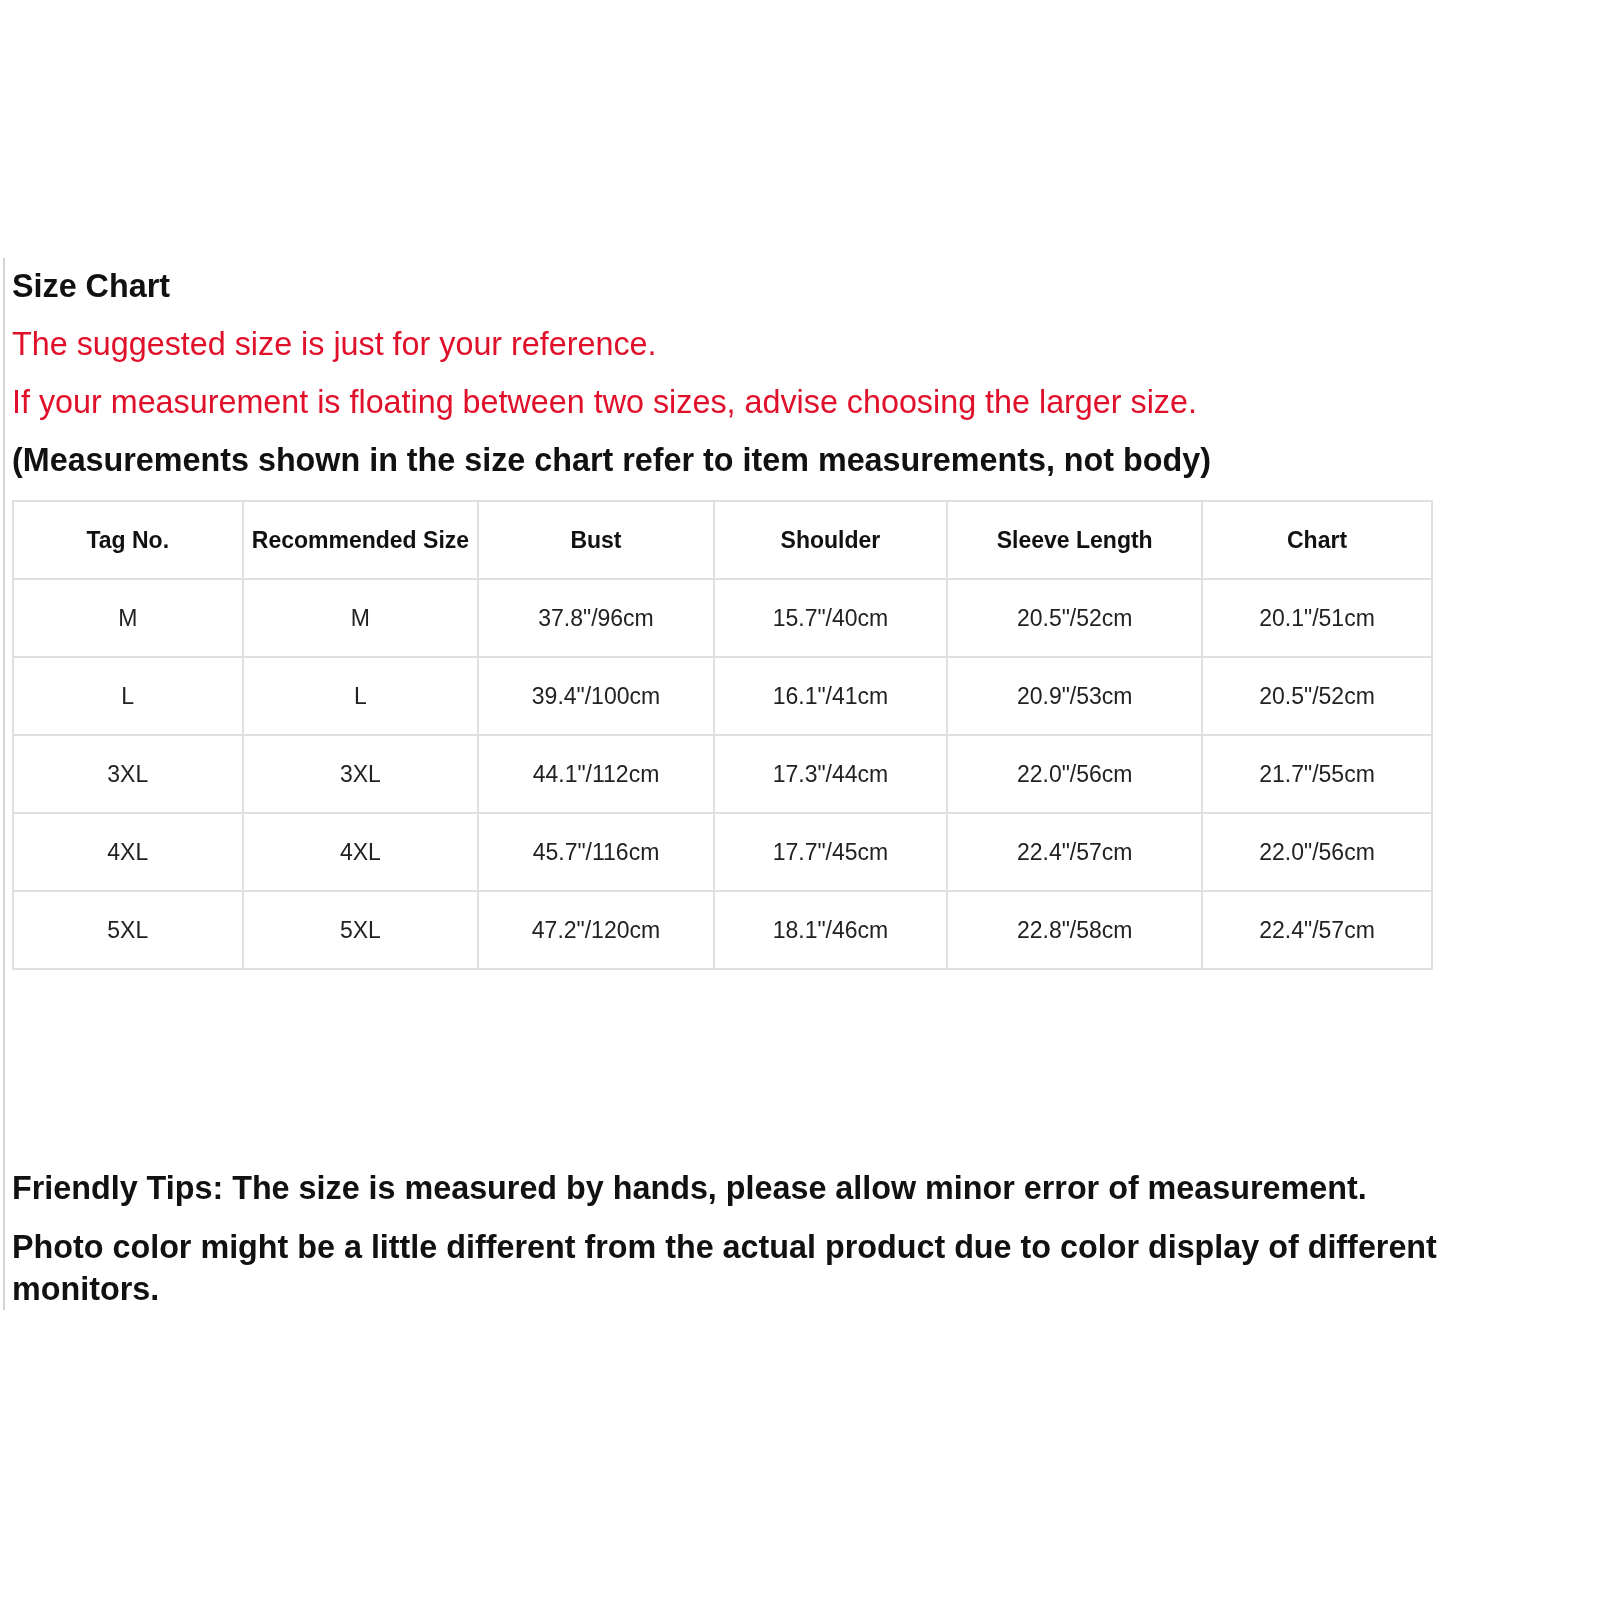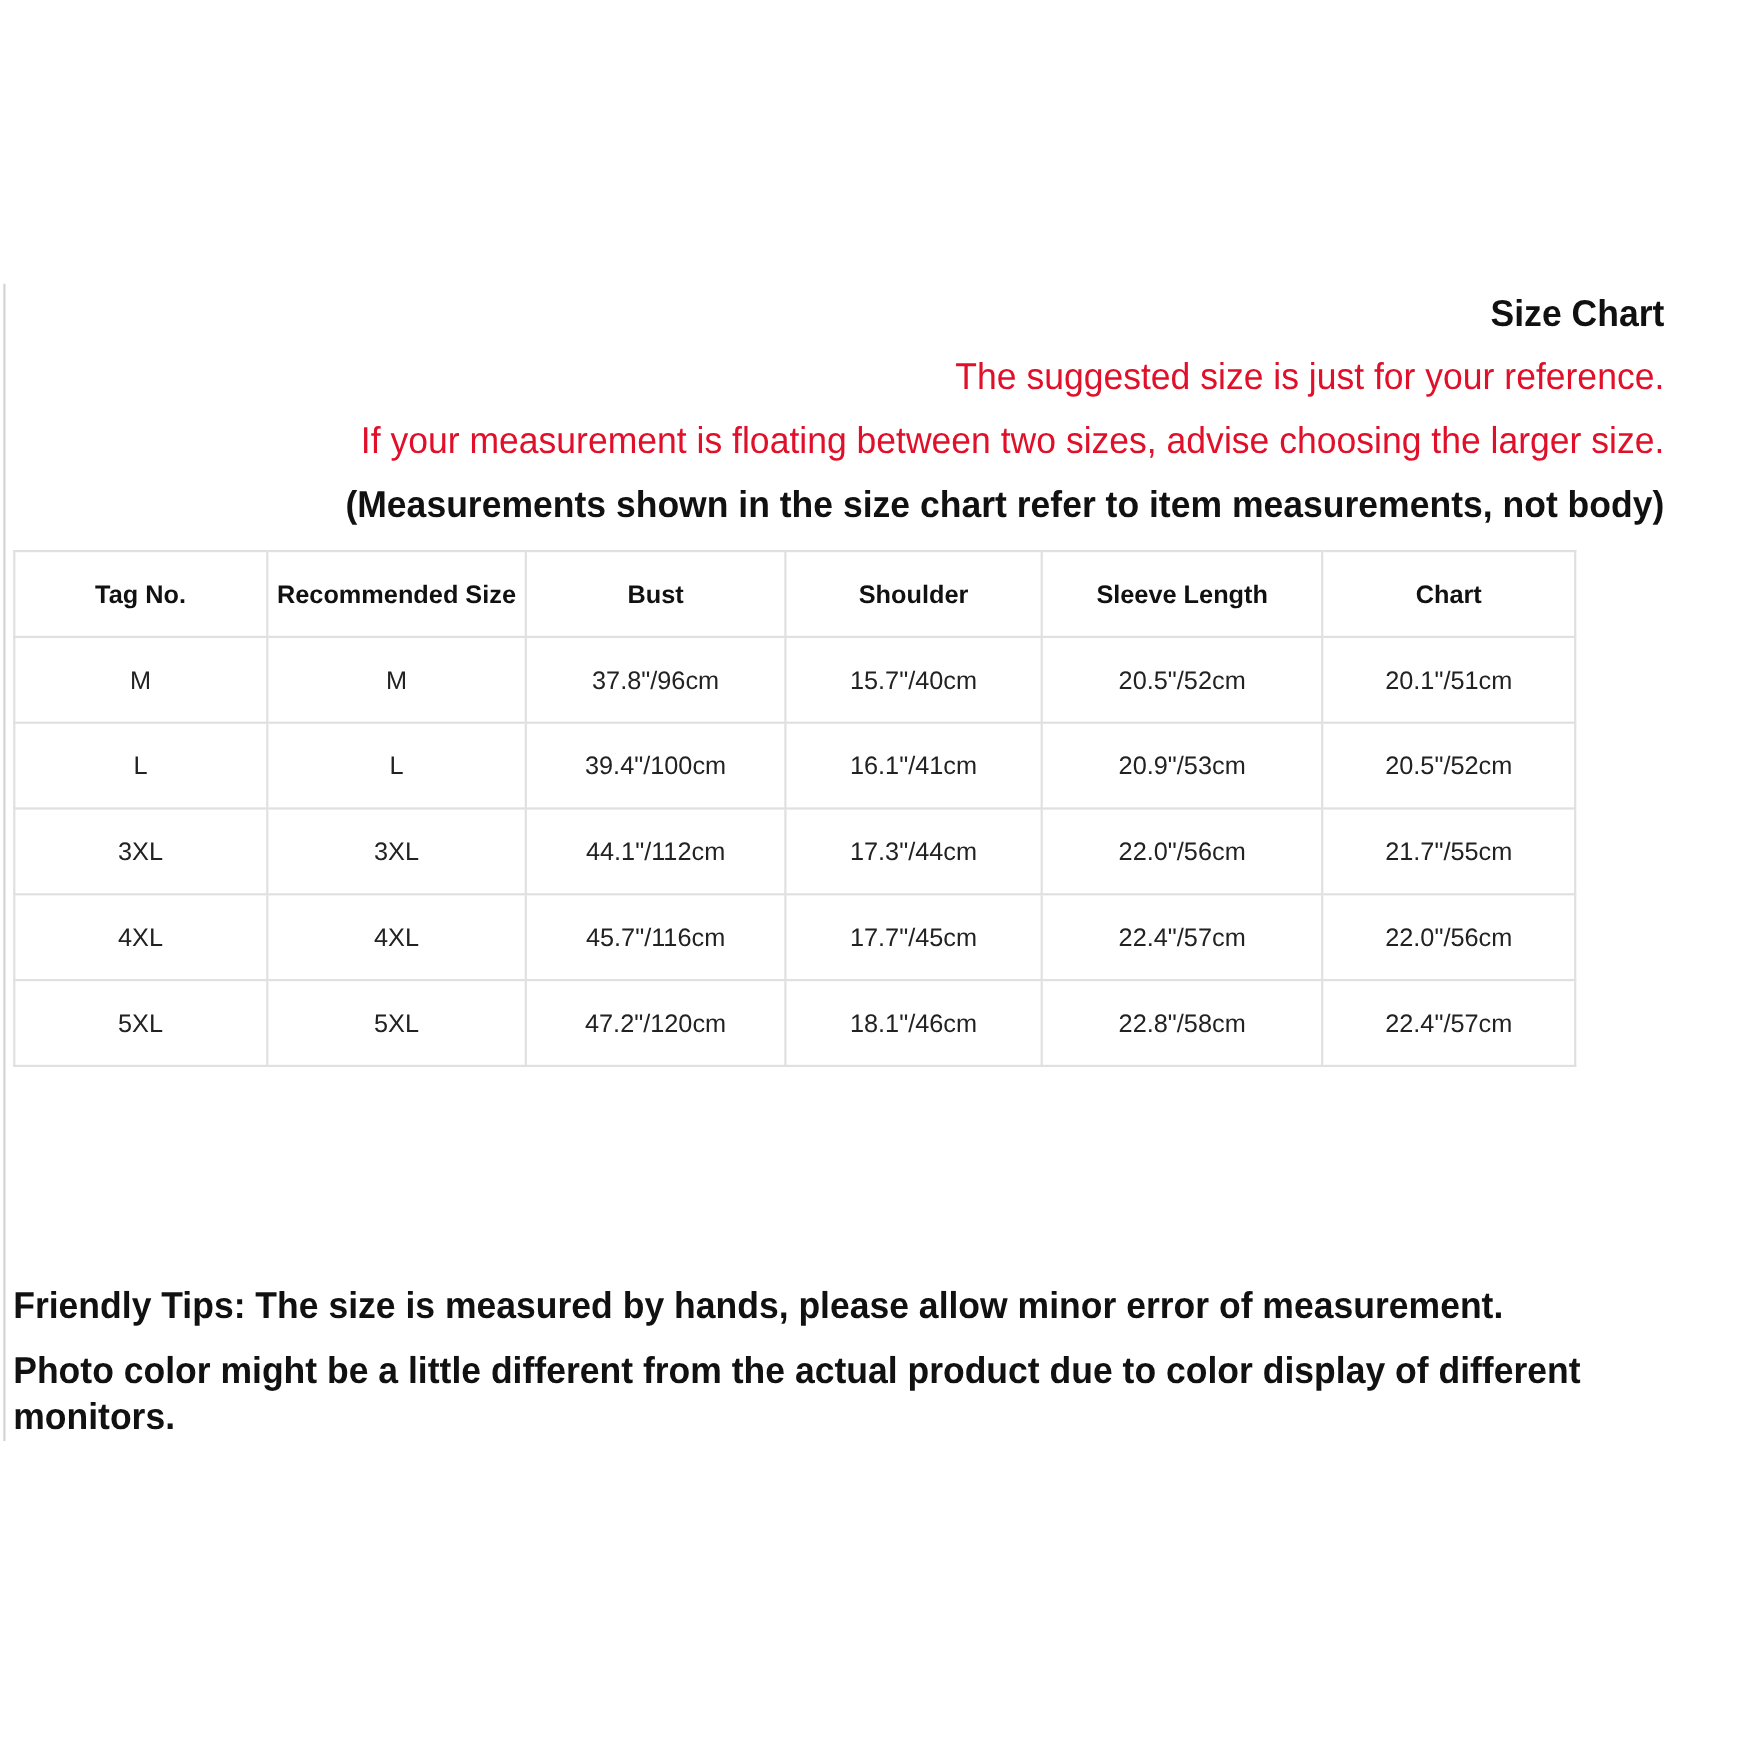--- a/index.html
+++ b/index.html
@@ -1,19 +1,19 @@
 <!DOCTYPE html>
 <html><head>
 <meta charset="utf-8">
 <style>
   html, body { margin: 0; padding: 0; background: #ffffff; }
   body { width: 1600px; height: 1600px; position: relative; overflow: hidden;
          font-family: "Liberation Sans", sans-serif; color: #111; }
   .left-rule { position: absolute; left: 3px; top: 258px; width: 2px; height: 1052px; background: #d4d4d4; }
-  .content { position: absolute; left: 12px; top: 262px; width: 1580px; text-align: right; }
+  .content { position: absolute; left: 12px; top: 262px; width: 1580px; }
   .title { font-size: 34px; font-weight: bold; line-height: 46px; height: 46px; margin: 0 0 12px 0; transform: scaleX(0.95); transform-origin: left; }
   .note-red { color: #e0102a; font-size: 34px; line-height: 46px; height: 46px; margin: 0 0 12px 0; transform: scaleX(0.95); transform-origin: left; white-space: nowrap; }
   .note-bold { font-size: 34px; font-weight: bold; line-height: 46px; height: 46px; margin: 0 0 12px 0; transform: scaleX(0.95); transform-origin: left; white-space: nowrap; }
   table.size-table { position: absolute; left: 12px; top: 500px; border-collapse: collapse; width: 1421px; }
   table.size-table th, table.size-table td {
     border: 2px solid #e0e0e0; text-align: center; height: 76px; padding: 0;
     font-size: 23px; color: #222;
   }
   table.size-table th { font-weight: bold; color: #111; }
   .col1 { width: 236px; } .col2 { width: 237px; } .col3 { width: 238px; }

